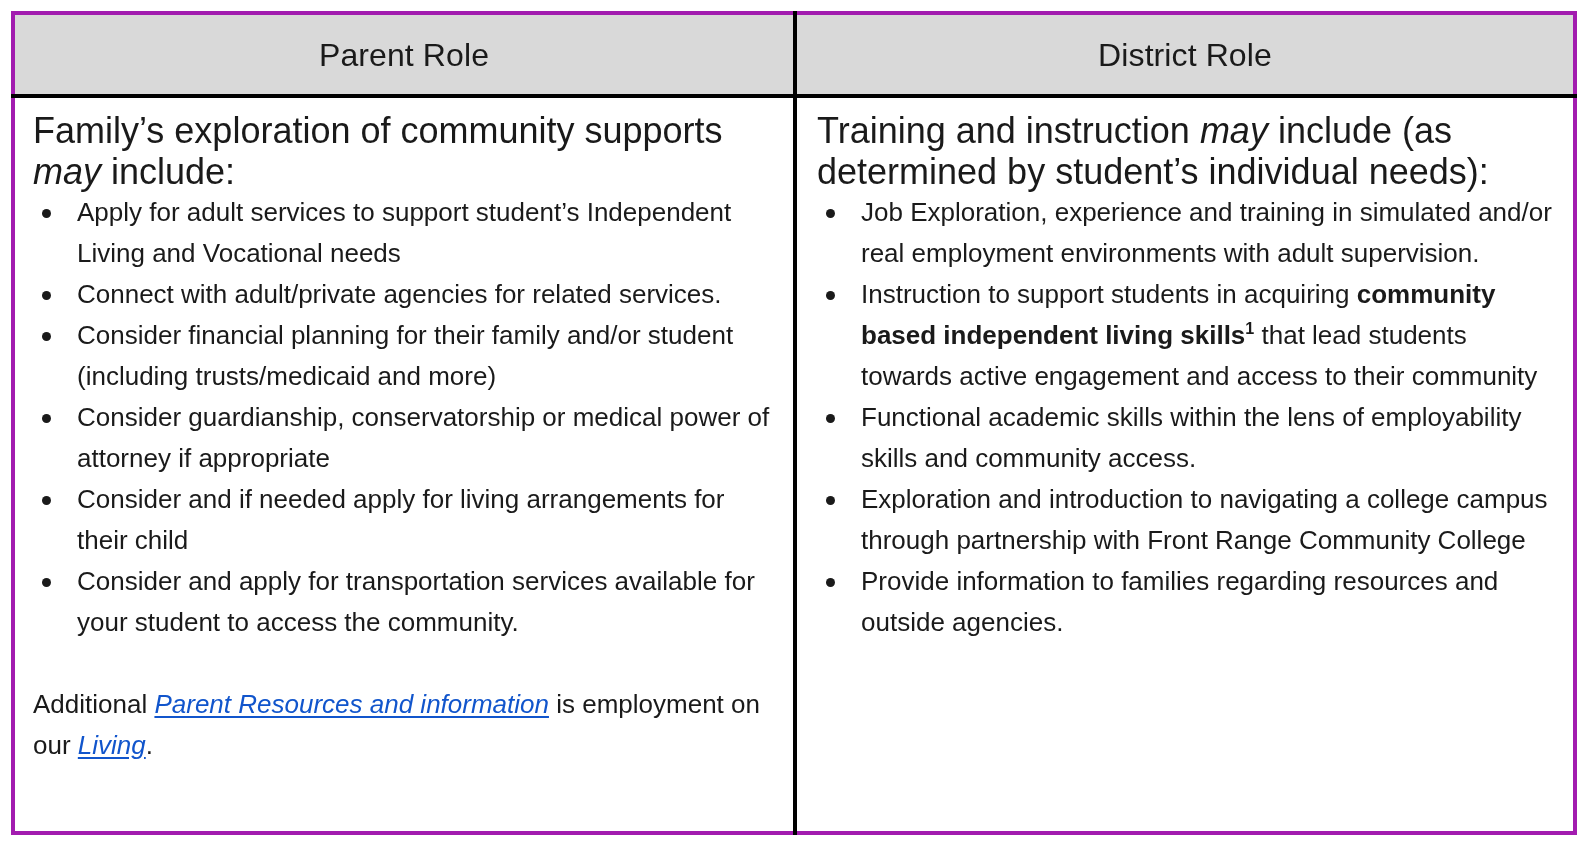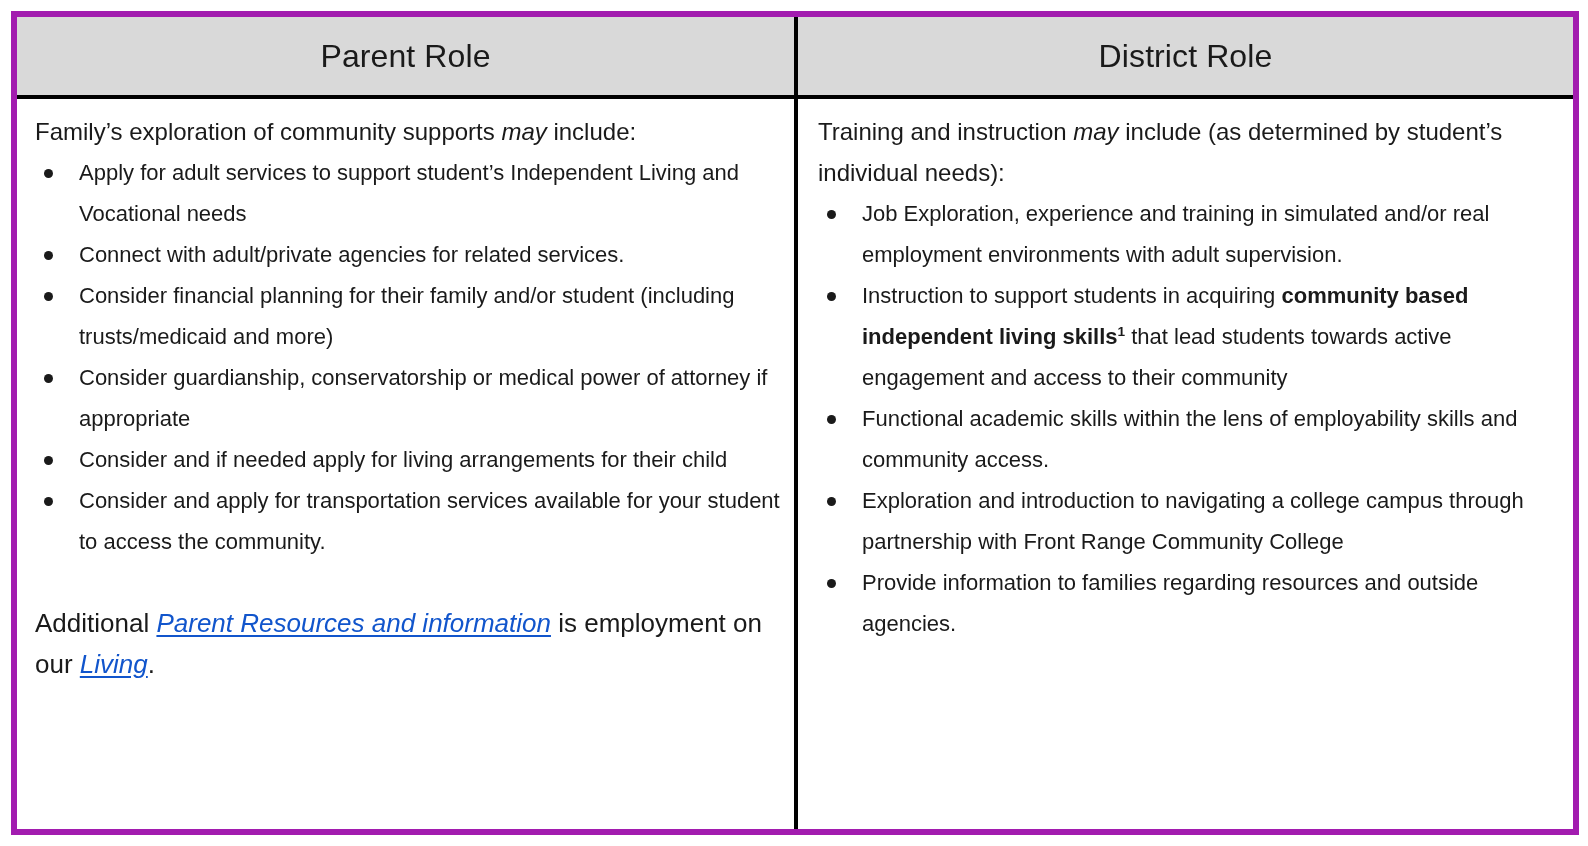--- a/index.html
+++ b/index.html
@@ -24,21 +24,21 @@
   
   .role-table {
     position: absolute;
     left: 11px;
     top: 11px;
     width: 1562px;
     height: 824px;
     box-sizing: border-box;
     border-collapse: collapse;
     table-layout: fixed;
-    border: 6px solid #a21caf;
+    border: 4px solid #a21caf;
   }
 
   .role-table col.col-parent  { width: 782px; }
   .role-table col.col-district{ width: 780px; }
 
   
   .header-cell {
     box-sizing: border-box;
     background: #d9d9d9;
     border: 4px solid #000000;
@@ -66,35 +66,35 @@
     padding: 12px 14px 10px 18px;
     color: #1a1a1a;
     font-size: 26px;
     line-height: 41px;
   }
   .body-cell.first { border-left: none; }
   .body-cell.last  { border-right: none; padding-left: 20px; padding-right: 12px; }
 
   .intro {
     margin: 0;
-    font-size: 24px;
+    font-size: 36px;
     line-height: 41px;
   }
 
   
   ul.bullets {
     list-style: none;
     margin: 0;
     padding: 0;
   }
   ul.bullets > li {
     position: relative;
     padding-left: 44px;
     margin: 0;
-    font-size: 22px;
+    font-size: 26px;
     line-height: 41px;
   }
   ul.bullets > li::before {
     content: "";
     position: absolute;
     left: 9px;
     top: 17px;
     width: 9px;
     height: 9px;
     border-radius: 50%;

